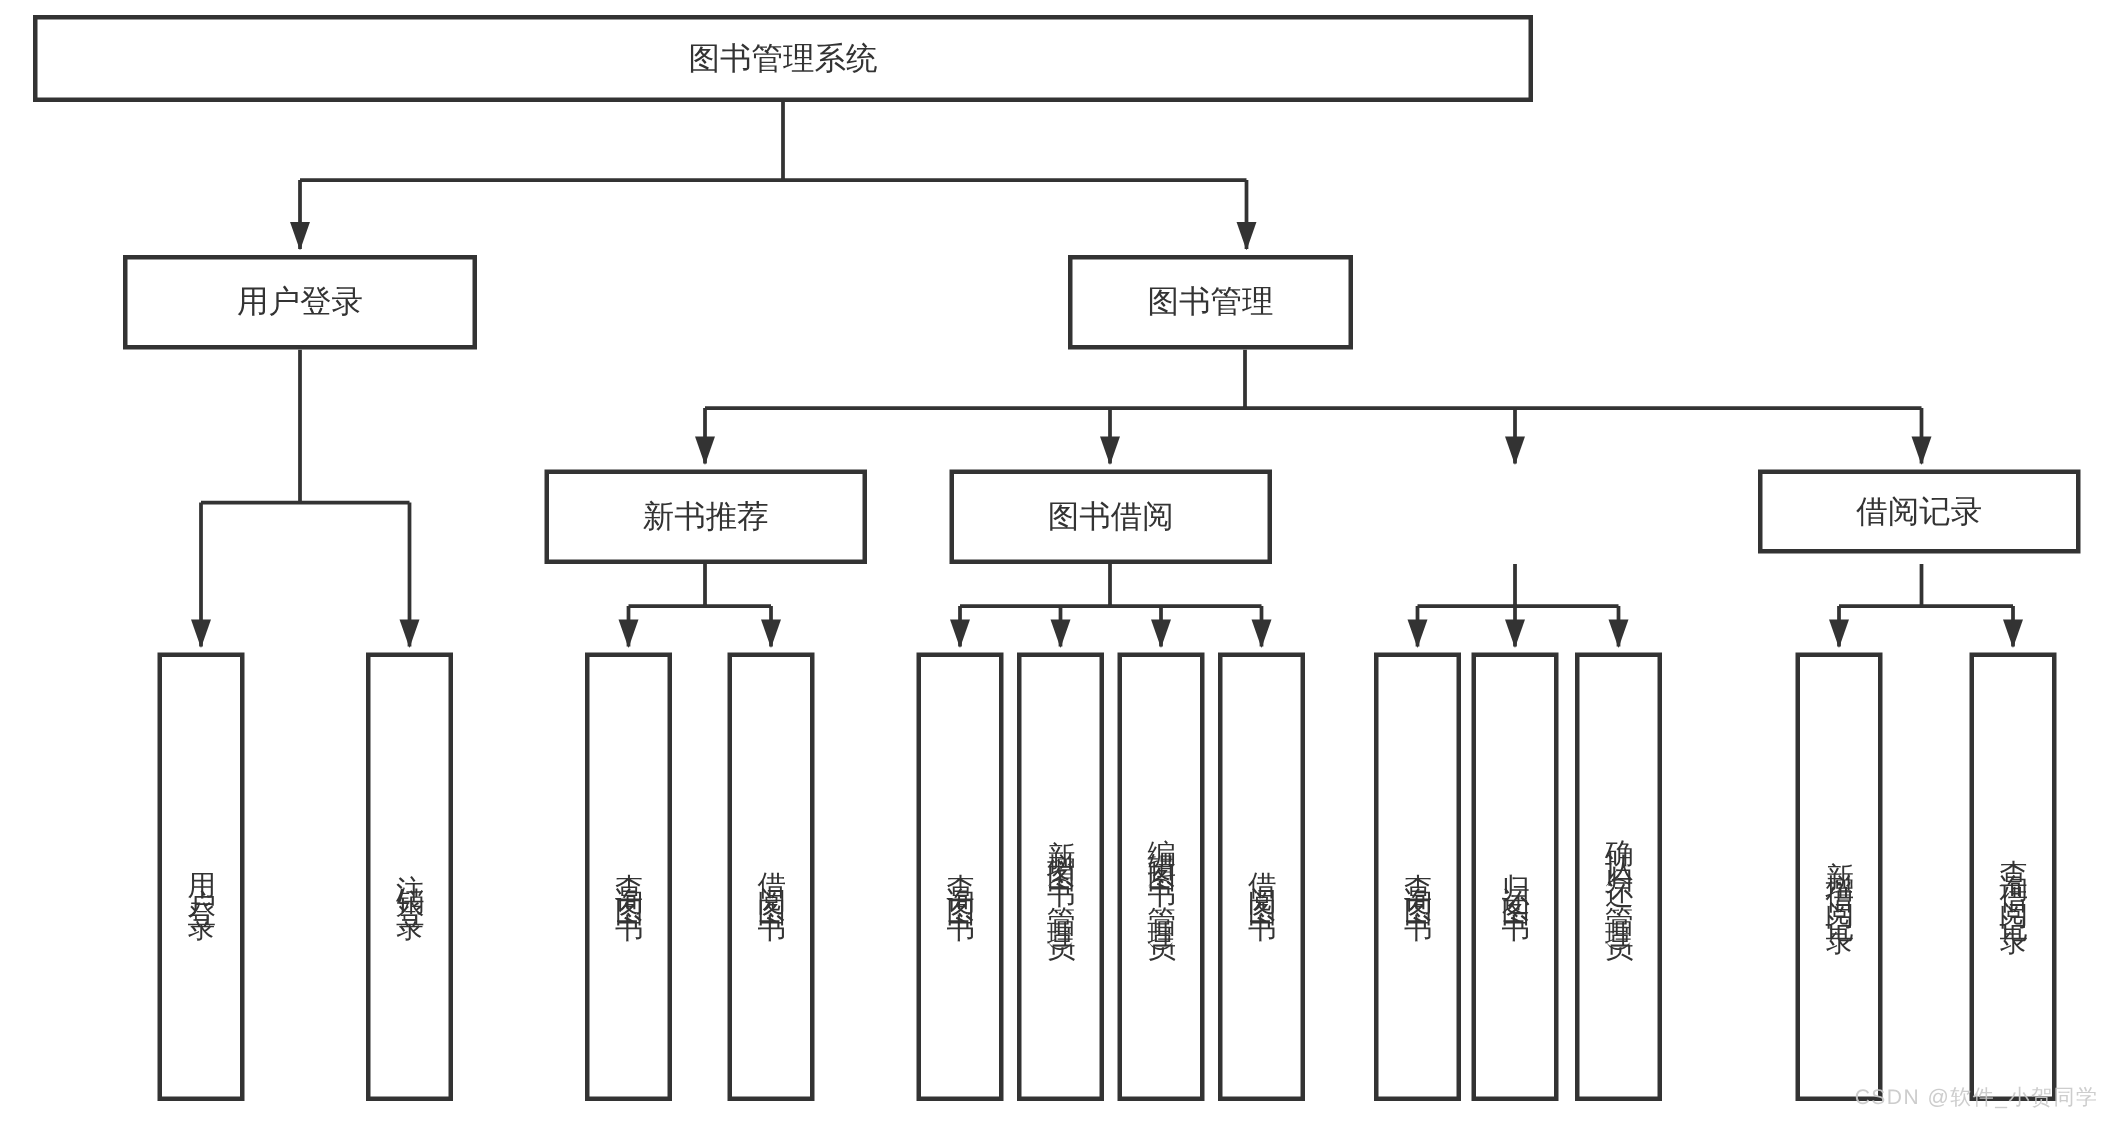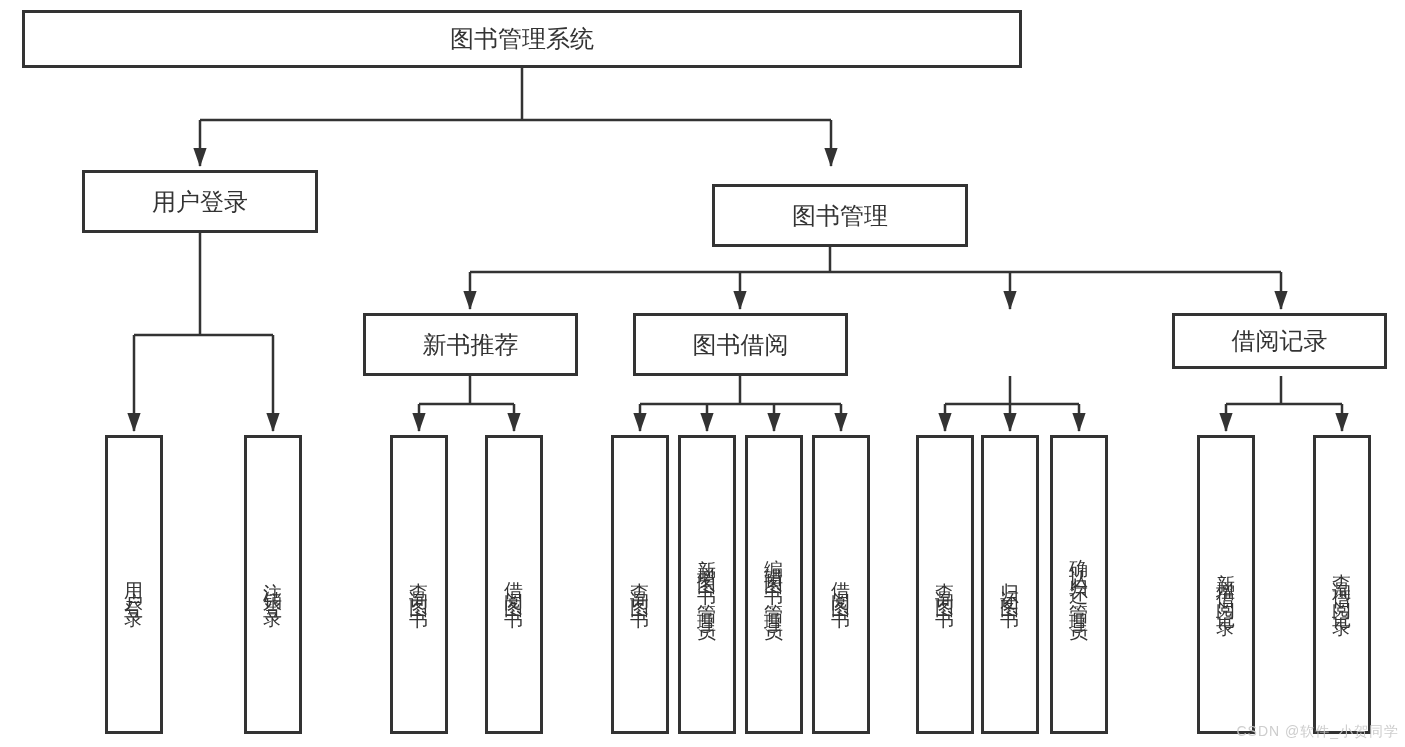--- a/index.html
+++ b/index.html
@@ -16,21 +16,21 @@
   }
   .node {
     position:absolute;
     box-sizing:border-box;
     background:#ffffff;
     border:3px solid #333333;
     color:#333333;
     display:flex;
     align-items:center;
     justify-content:center;
-    font-size:24px;
+    font-size:21px;
     line-height:1;
     text-align:center;
   }
   .leaf {
     writing-mode:vertical-rl;
     text-orientation:mixed;
     letter-spacing:9px;
     font-size:19px;
   }
   .watermark {
@@ -92,21 +92,21 @@
     </g>
   </svg>
 
   <div class="node" style="left:22px;top:10px;width:1000px;height:58px">
     <span>图书管理系统</span>
   </div>
 
   <div class="node" style="left:82px;top:170px;width:236px;height:63px">
     <span>用户登录</span>
   </div>
-  <div class="node" style="left:712px;top:184px;width:256px;height:63px">
+  <div class="node" style="left:712px;top:170px;width:190px;height:63px">
     <span>图书管理</span>
   </div>
 
   <div class="node" style="left:633px;top:313px;width:215px;height:63px">
     <span>图书借阅</span>
   </div>
   <div class="node" style="left:363px;top:313px;width:215px;height:63px">
     <span>新书推荐</span>
   </div>
   <div class="node" style="left:1172px;top:313px;width:215px;height:56px">

